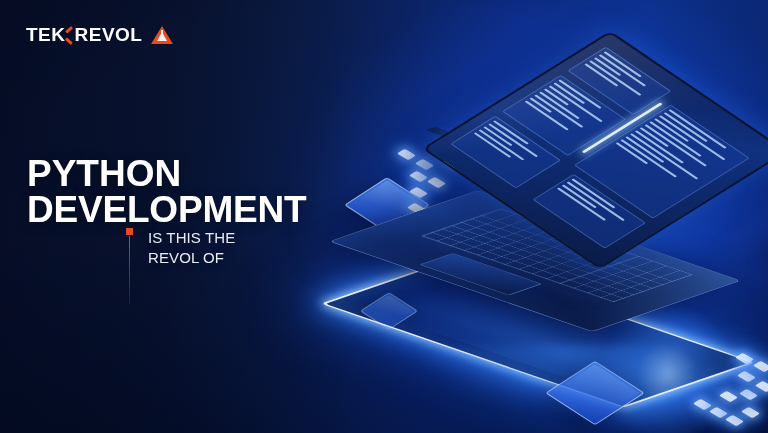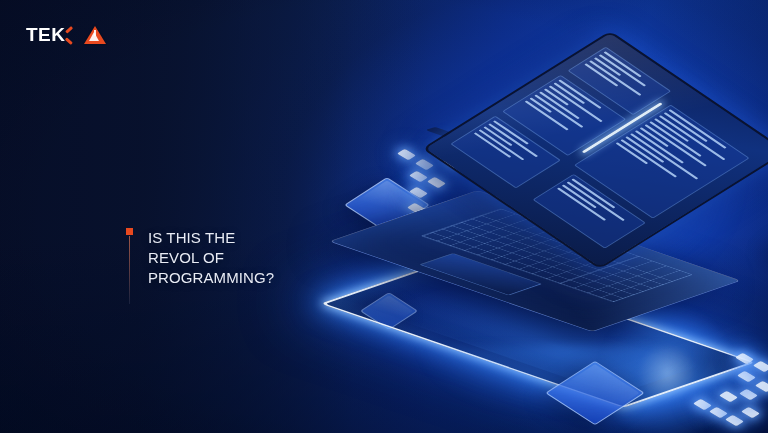--- a/index.html
+++ b/index.html
@@ -288,38 +288,42 @@
   <div class="bg-base"></div>
   <div class="bg-radial"></div>
   <div class="bg-darkleft"></div>
   <div class="bg-bottom"></div>
   <div class="bg-vign"></div>
 
   <div id="logo">
     <div class="logo-word">
       <span class="logo-tek">TEK</span>
       <span class="logo-k-wedge"></span>
+      <span class="logo-revol">REVOL</span>
     </div>
     <div class="logo-tri">
       <span class="outer"></span>
       <span class="inner"></span>
       <span class="stem"></span>
     </div>
   </div>
 
+  <h1 id="headline">
+    <span class="l1">PYTHON</span>
+    <span class="l2">DEVELOPMENT</span>
+  </h1>
 
   <div id="sub-wrap">
     <div class="sub-marker">
       <span class="sq"></span>
       <span class="ln"></span>
     </div>
     <div id="subhead">
       <span>IS THIS THE</span>
       <span>REVOL OF</span>
-      <span>PROGRAMMING?</span>
     </div>
   </div>
 
   <div id="scene">
 
     <div class="diamond" id="dia-left"></div>
     <div class="diamond" id="dia-midleft"></div>
     <div class="diamond" id="dia-right2"></div>
 
     <div class="particles" id="parts-left">

